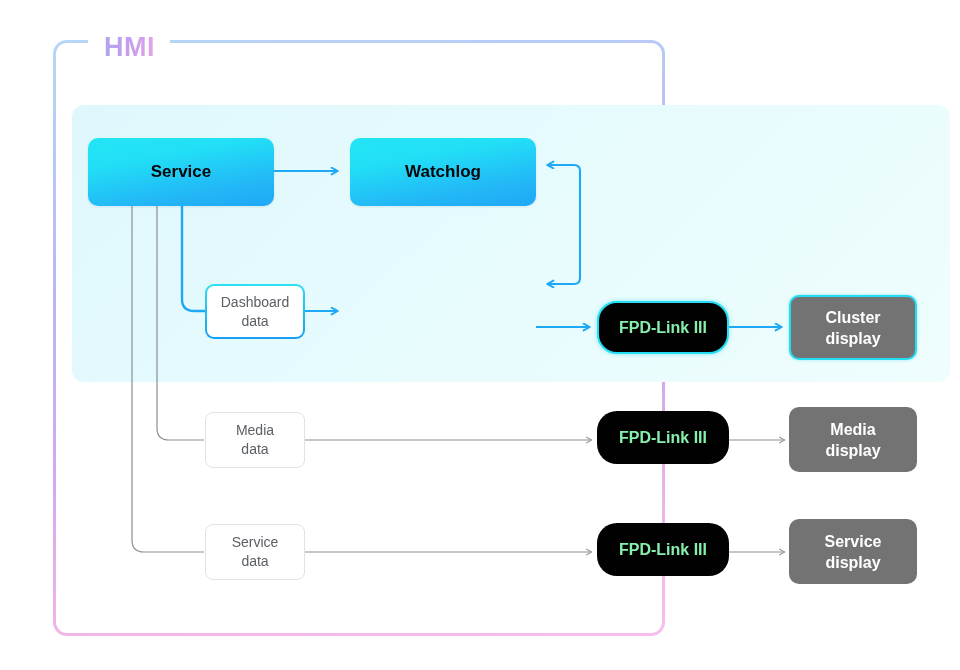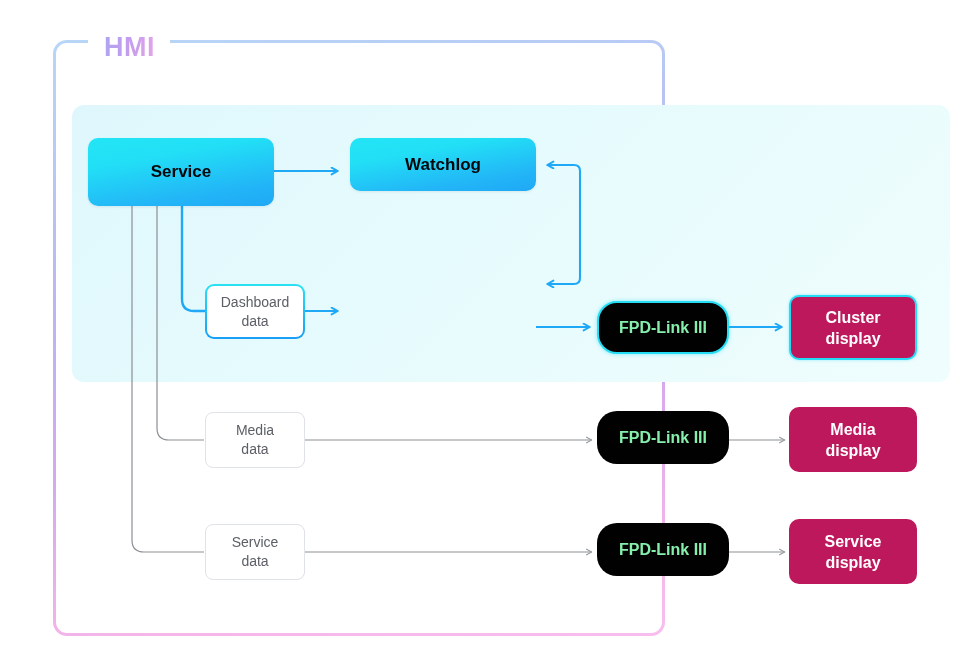--- a/index.html
+++ b/index.html
@@ -133,21 +133,21 @@
     font-weight: bold;
     font-size: 16px;
   }
   .node-black.hl {
     border: 2px solid #24dcf4;
     box-shadow: 0 0 4px rgba(36,220,244,0.55);
   }
 
   
   .node-purple {
-    background: #be185d;
+    background: #737373;
     border-radius: 10px;
     color: #ffffff;
     font-weight: bold;
     font-size: 16px;
     line-height: 21px;
   }
   .node-purple.hl {
     border: 2px solid #24dcf4;
     box-shadow: 0 0 3px rgba(36,220,244,0.5);
   }
@@ -213,21 +213,21 @@
 
     <path d="M285,552 L572,552" fill="none" stroke="#8b8f94" stroke-width="1.2" marker-end="url(#arrowGray)"></path>
 
     <path d="M709,552 L765,552" fill="none" stroke="#8b8f94" stroke-width="1.2" marker-end="url(#arrowGray)"></path>
   </svg>
 
   <div class="node node-cyan" style="left:68px; top:138px; width:186px; height:68px;">
     <span>Service</span>
   </div>
 
-  <div class="node node-cyan" style="left:330px; top:138px; width:186px; height:53px;">
+  <div class="node node-cyan" style="left:330px; top:138px; width:186px; height:68px;">
     <span>Watchlog</span>
   </div>
 
 
   <div class="node node-data accent-wrap" style="left:185px; top:284px; width:100px; height:55px;">
     <span>
       <span style="display:block;">
         <span style="display:block;">Dashboard</span>
         <span style="display:block;">data</span>
       </span>

